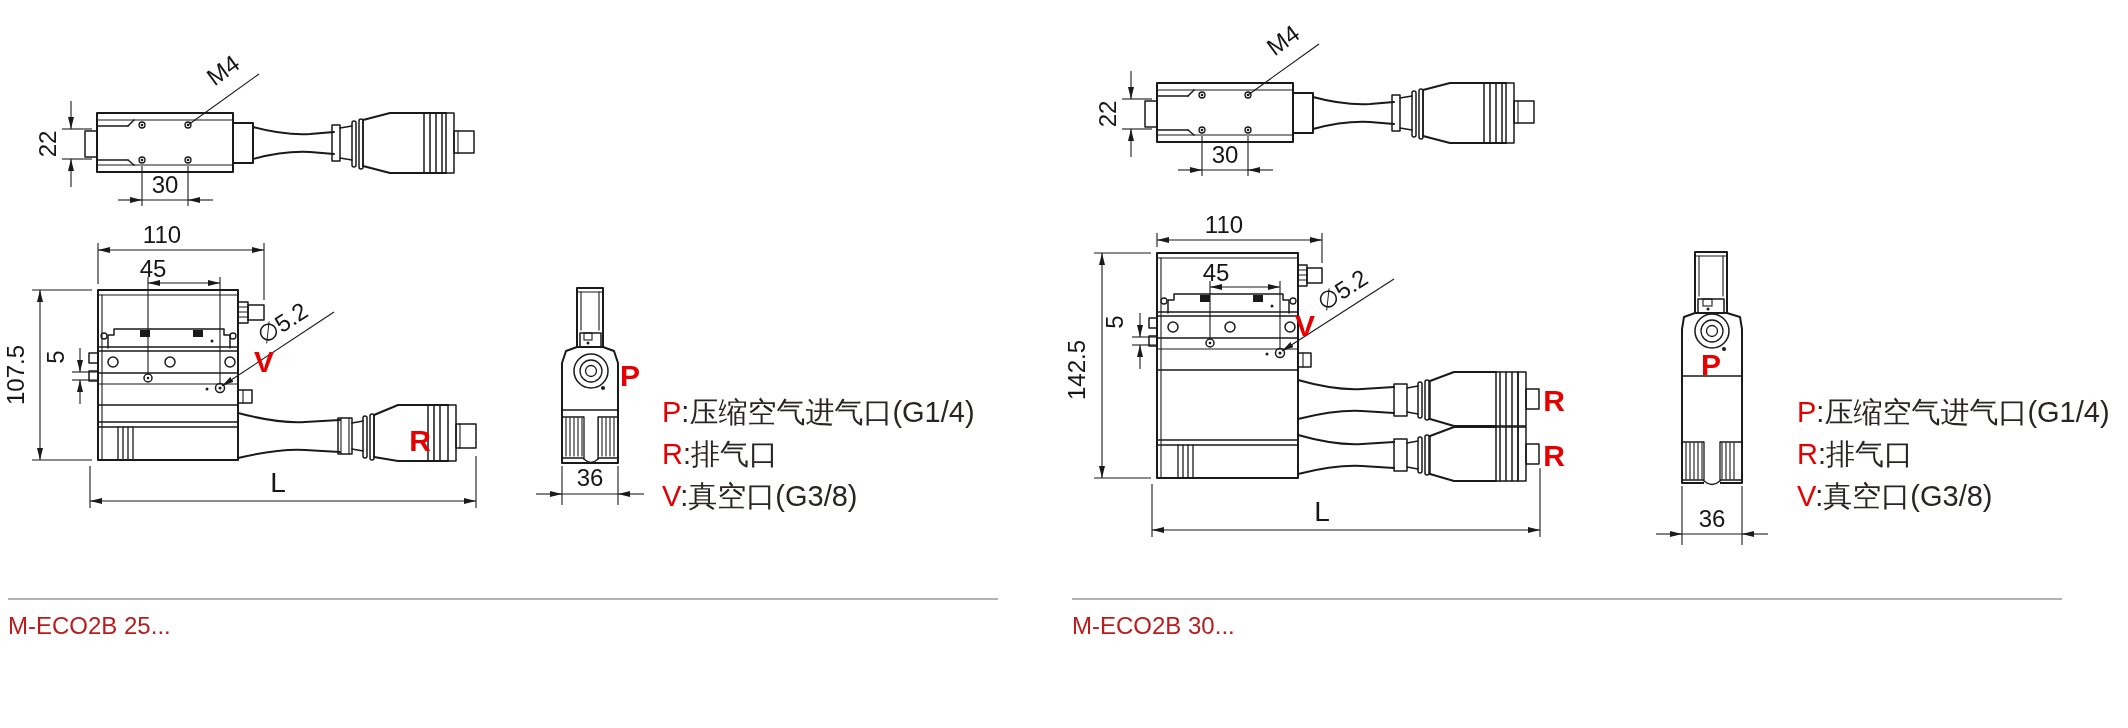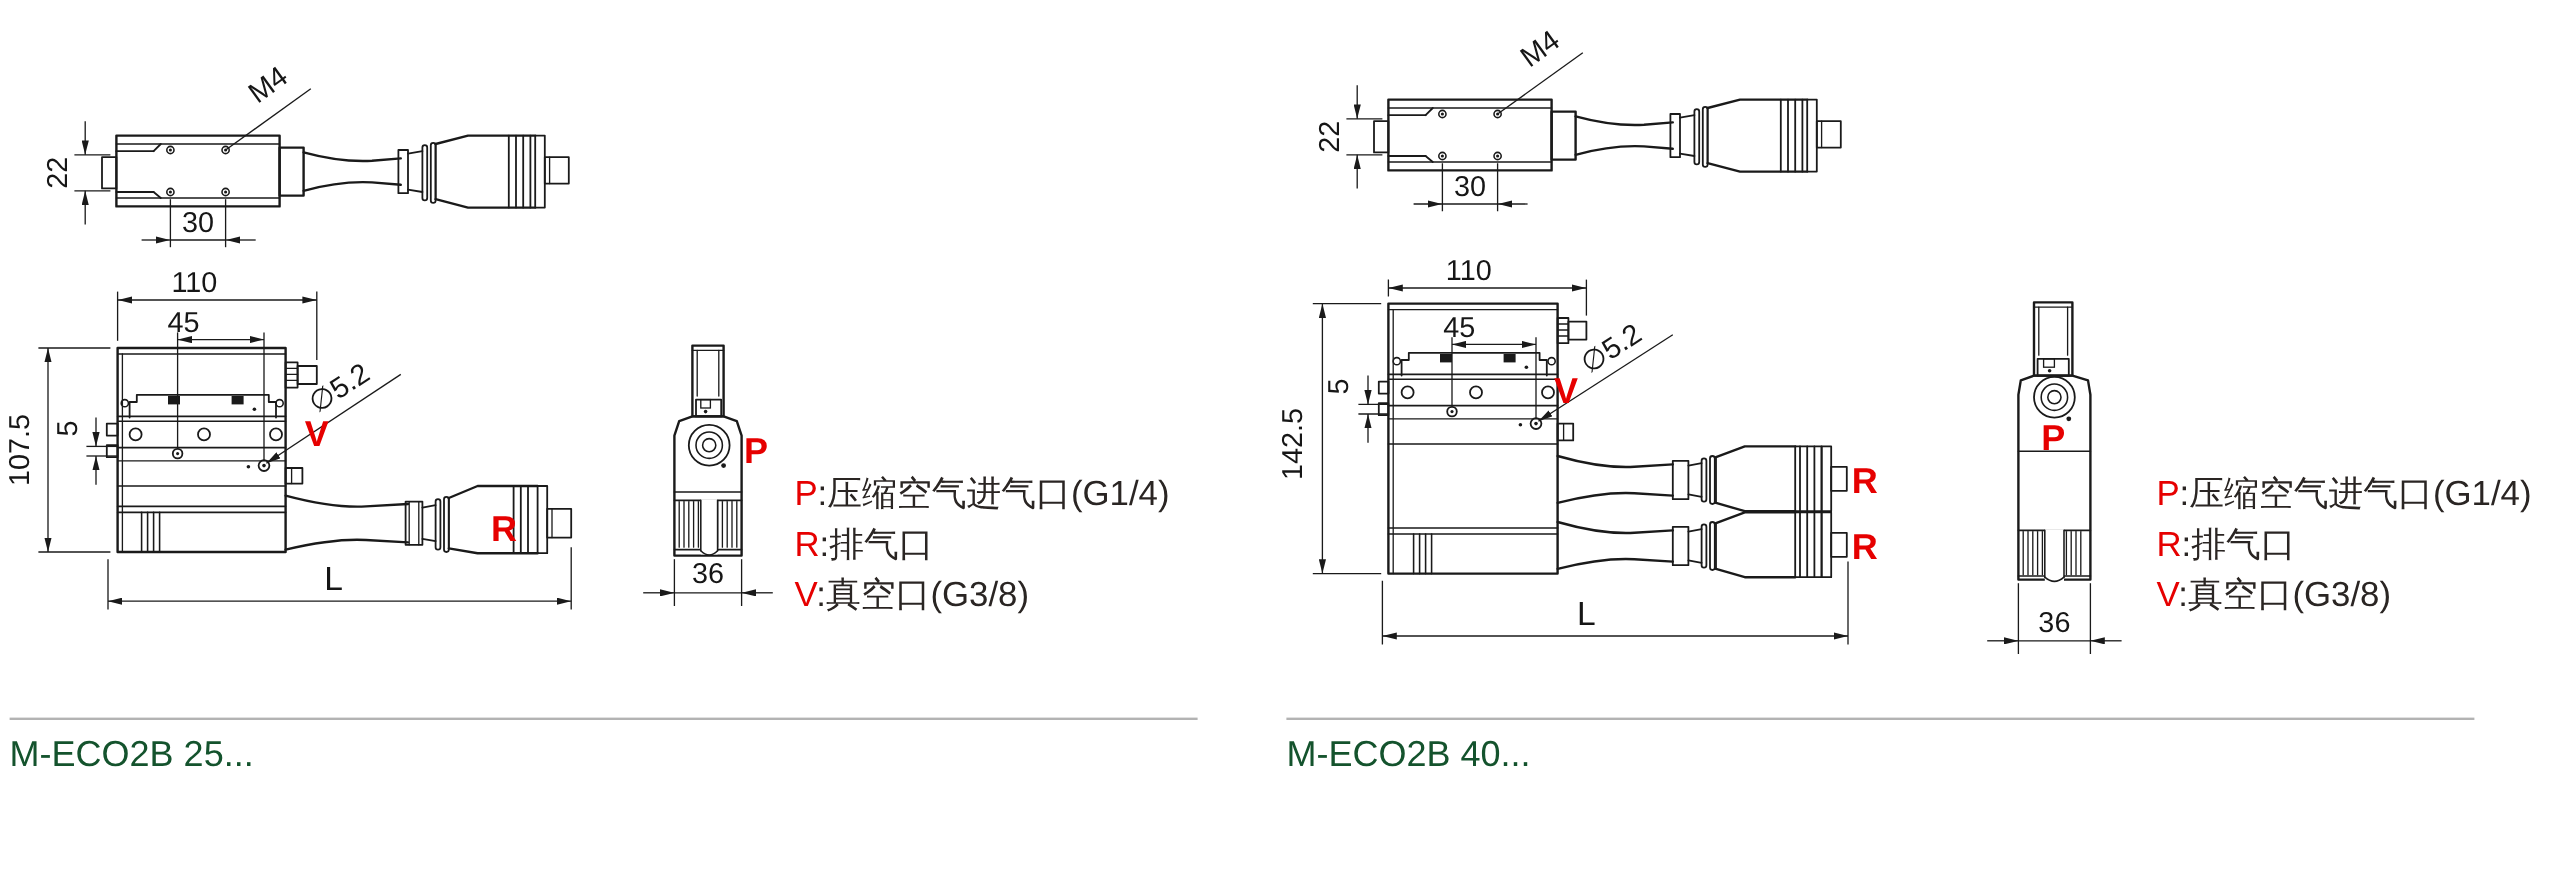--- a/index.html
+++ b/index.html
@@ -19,21 +19,21 @@
   .ink{fill:#1a1a1a;stroke:none}
   .wht{fill:#ffffff;stroke:none}
 
   text.dim{font-family:"Liberation Sans",sans-serif;font-size:24px;fill:#161616}
   text.dim.big{font-size:28px}
   text.port{font-family:"Liberation Sans",sans-serif;font-size:30px;font-weight:bold;fill:#e60000}
 
   .legend{position:absolute;font-size:29px;line-height:42px;font-weight:400;
           color:#2a2523;white-space:nowrap}
   .legend .key{color:#e60000}
-  .title{position:absolute;font-size:30px;color:#14532d;white-space:nowrap}
+  .title{position:absolute;font-size:24px;color:#b91c1c;white-space:nowrap}
   .divider{position:absolute;height:2px;background:#b3b3b3}
 </style>
 </head>
 <body>
 
 <div class="panel" id="panel-left">
   <svg class="draw" width="1064" height="728" viewBox="0 0 1064 728">
     <defs>
       <marker id="arwL" markerWidth="12" markerHeight="6" refX="12" refY="3" orient="auto-start-reverse" markerUnits="userSpaceOnUse">
         <path d="M0,0 L12,3 L0,6 Z" fill="#1a1a1a"></path>
@@ -495,14 +495,14 @@
     </g>
   </svg>
 
   <div class="legend" style="left:733px;top:391px">
     <div><span class="key">P</span><span>:压缩空气进气口(G1/4)</span></div>
     <div><span class="key">R</span><span>:排气口</span></div>
     <div><span class="key">V</span><span>:真空口(G3/8)</span></div>
   </div>
 
   <div class="divider" style="left:8px;top:598px;width:990px"></div>
-  <div class="title" style="left:8px;top:612px">M-ECO2B 40...</div>
+  <div class="title" style="left:8px;top:612px">M-ECO2B 30...</div>
 </div>
 
 </body></html>

